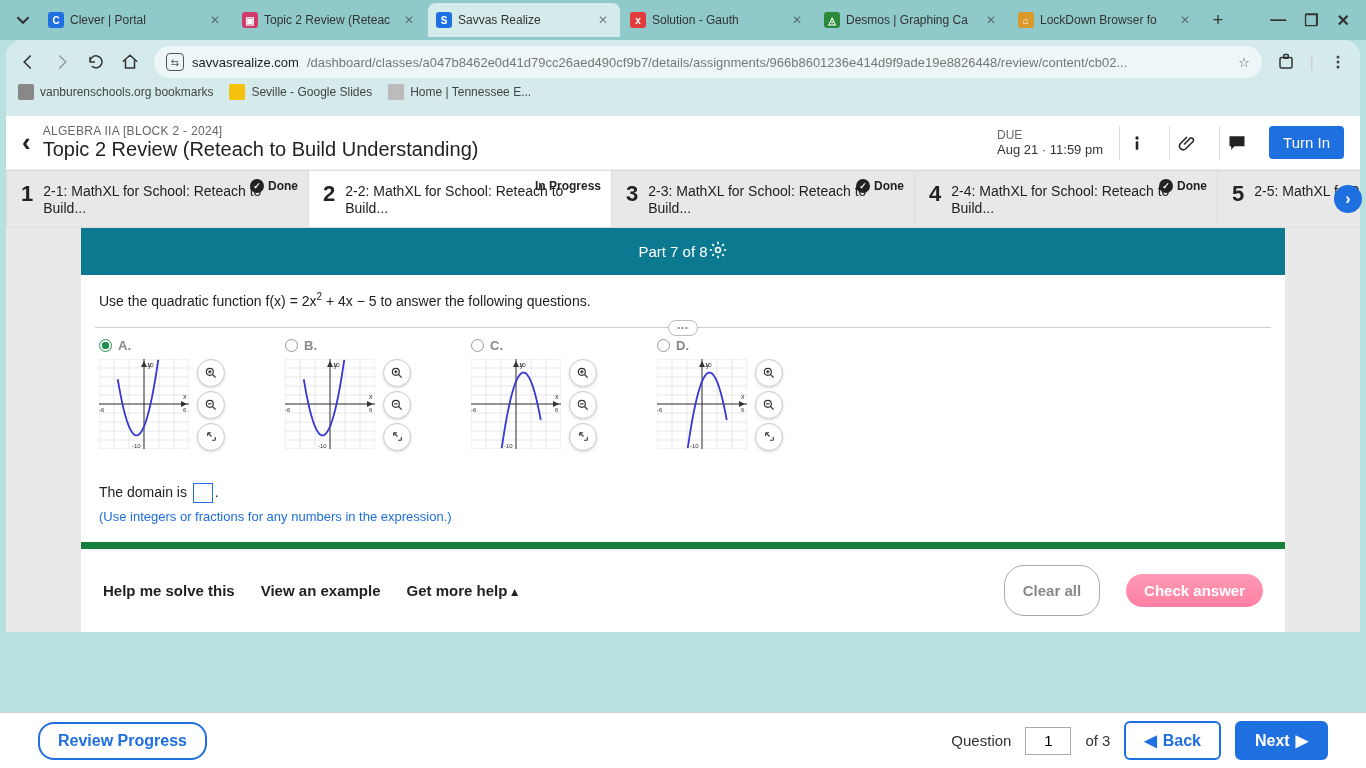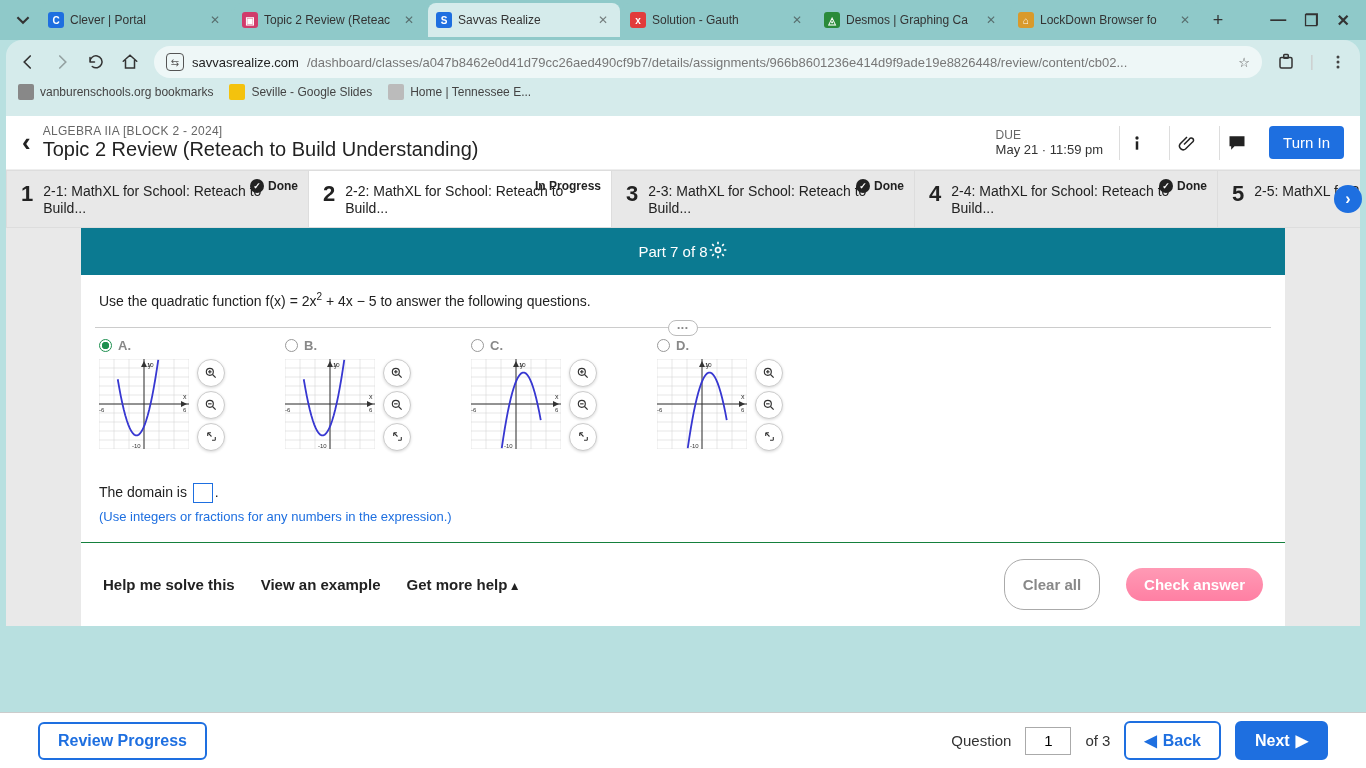--- a/index.html
+++ b/index.html
@@ -76,28 +76,28 @@
 .graph { width:90px; height:90px; position:relative; }
 .graph svg { width:90px; height:90px; }
 .g-btns { display:flex; flex-direction:column; gap:4px; }
 .g-btn { width:28px; height:28px; border:1px solid #ccc; border-radius:50%; background:#fff; display:flex; align-items:center; justify-content:center; cursor:pointer; box-shadow:0 1px 3px rgba(0,0,0,.15); }
 
 .subq { padding:4px 18px 18px; font-size:14px; color:#222; }
 .domain-line { margin-top:12px; }
 .ans-box { display:inline-block; width:20px; height:20px; border:1.5px solid #1e6fe0; vertical-align:middle; margin:0 2px; }
 .hint { color:#1e6fe0; font-size:13px; margin-top:6px; }
 
-.help-bar { border-top:1px solid #15803d; padding:16px 22px; display:flex; align-items:center; gap:26px; font-size:15px; font-weight:bold; color:#222; }
+.help-bar { border-top:7px solid #15803d; padding:16px 22px; display:flex; align-items:center; gap:26px; font-size:15px; font-weight:bold; color:#222; }
 .help-bar .spacer { flex:1; }
 .clear-btn { border:1.5px solid #aaa; color:#888; background:#fff; padding:16px 18px; border-radius:20px; font-size:15px; font-weight:bold; cursor:pointer; }
 .check-btn { border:none; background:linear-gradient(#ff9ab5,#ff7fa3); color:#fff; padding:8px 18px; border-radius:20px; font-size:15px; font-weight:bold; cursor:pointer; }
 
 
 .footer { position:absolute; bottom:0; left:0; right:0; background:#fff; border-top:1px solid #ccc; height:56px; display:flex; align-items:center; padding:0 38px; gap:14px; }
-.review-btn { border:2px solid #1e6fe0; color:#1e6fe0; background:#fff; padding:8px 18px; border-radius:6px; font-size:16px; font-weight:bold; cursor:pointer; }
+.review-btn { border:2px solid #1e6fe0; color:#1e6fe0; background:#fff; padding:8px 18px; border-radius:16px; font-size:16px; font-weight:bold; cursor:pointer; }
 .footer .spacer { flex:1; }
 .q-label { font-size:15px; color:#333; }
 .q-input { width:46px; height:28px; border:1px solid #aaa; text-align:center; font-size:15px; }
 .nav-btn { border:2px solid #1e6fe0; color:#1e6fe0; background:#fff; padding:8px 18px; border-radius:6px; font-size:16px; font-weight:bold; cursor:pointer; display:flex; align-items:center; gap:6px; }
 .nav-btn.primary { background:#1e6fe0; color:#fff; }
 </style>
 </head>
 <body>
 
 <div class="browser-top">
@@ -210,21 +210,21 @@
 
   <div class="header">
     <span class="back-chev">‹</span>
     <div class="header-titles">
       <div class="breadcrumb">ALGEBRA IIA [BLOCK 2 - 2024]</div>
       <div class="title">Topic 2 Review (Reteach to Build Understanding)</div>
     </div>
     <div class="header-right">
       <div class="due">
         <div class="label">DUE</div>
-        <div>May 21 · 11:59 pm</div>
+        <div>Aug 21 · 11:59 pm</div>
       </div>
       <div class="h-icon">
           <svg width="20" height="20" viewBox="0 0 24 24">
             <circle cx="12" cy="6" r="2" fill="#222"></circle>
             <rect x="10.5" y="10" width="3" height="10" fill="#222"></rect>
           </svg>
         </div>
       <div class="h-icon">
           <svg width="18" height="18" viewBox="0 0 24 24">
             <path d="M8 14l7-7a3 3 0 1 1 4 4l-9 9a5 5 0 0 1-7-7l9-9" stroke="#222" stroke-width="2" fill="none"></path>

